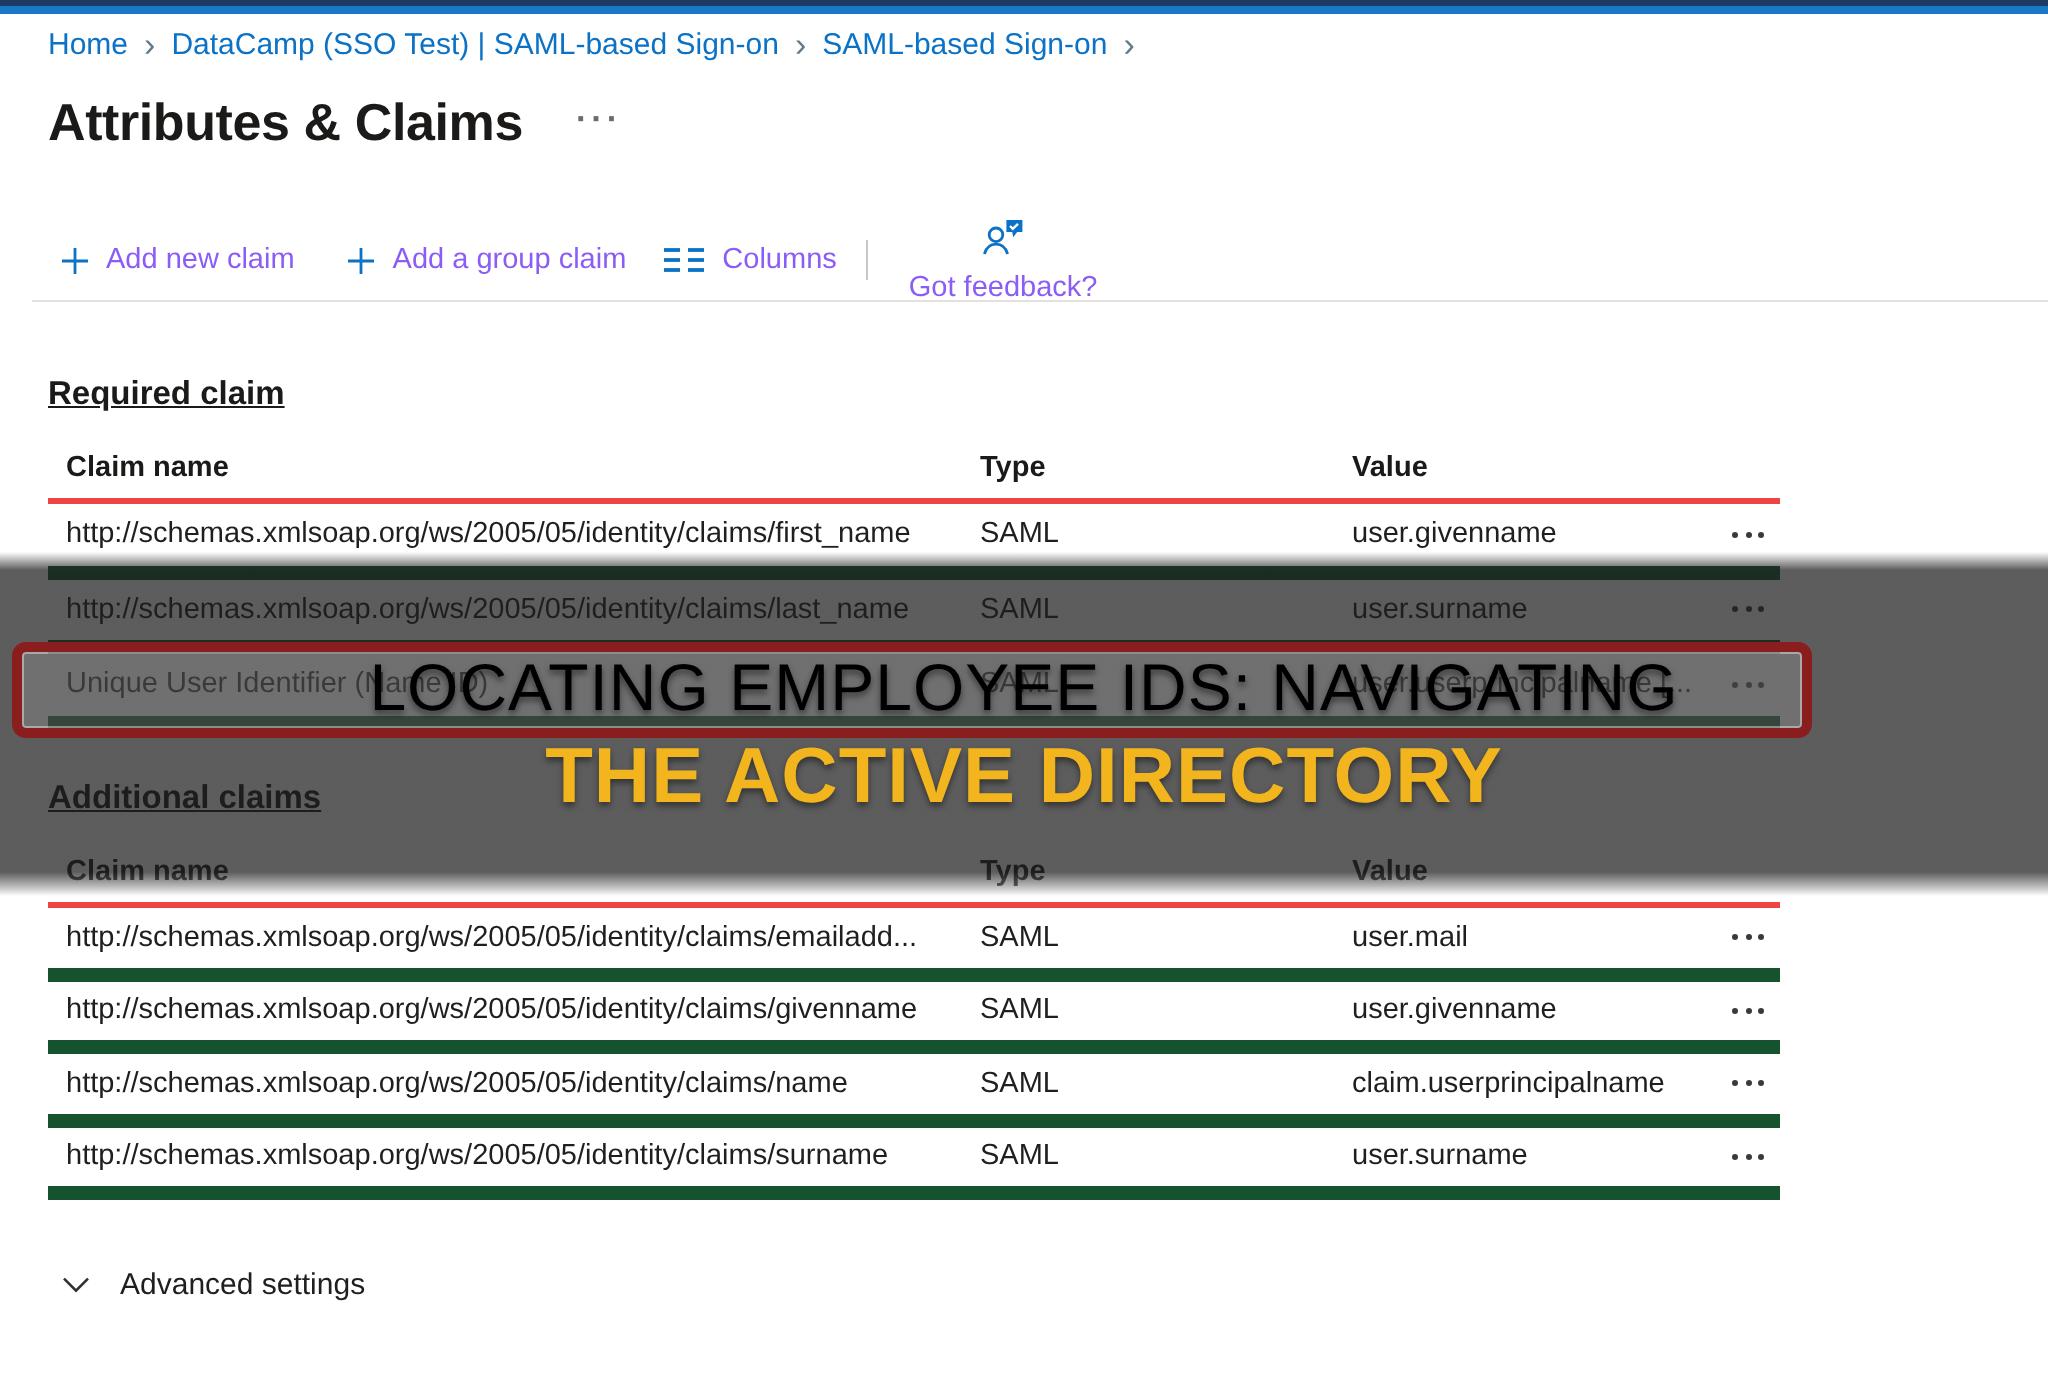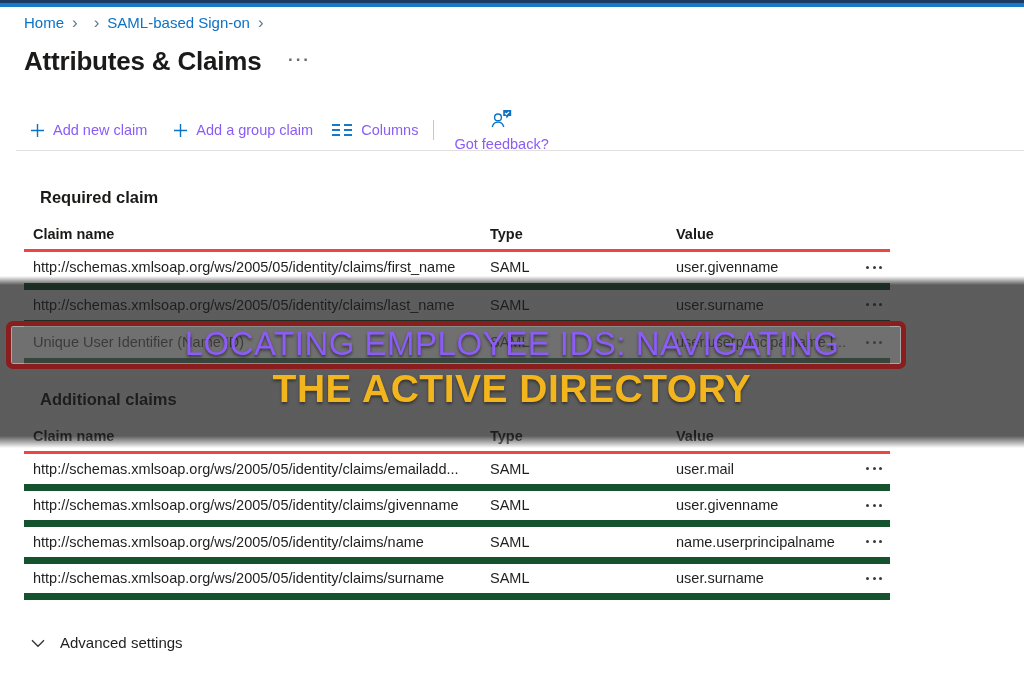--- a/index.html
+++ b/index.html
@@ -18,21 +18,21 @@
   .page-title { position:absolute; top:46px; left:24px; font-size:26px; font-weight:700; color:#1b1a19; letter-spacing:-0.2px; }
   .title-overflow { position:absolute; top:50px; left:288px; color:#6d6a67; font-size:17px; letter-spacing:2px; font-weight:700; cursor:pointer; }
 
   .toolbar { position:absolute; top:114px; left:30px; height:32px; display:flex; align-items:center; font-size:14.5px; color:#8b5cf6; }
   .tbtn { display:flex; align-items:center; gap:8px; cursor:pointer; white-space:nowrap; }
   .tbtn svg { display:block; }
   .tb-sep { width:1px; height:20px; background:#c8c6c4; margin:0 0 0 15px; }
   .m26 { margin-left:26px; } .m19 { margin-left:19px; } .m20 { margin-left:20px;flex-direction:column; }
   .toolbar-rule { position:absolute; top:150px; left:16px; width:1008px; height:1px; background:#e3e1df; }
 
-  .sec-heading { position:absolute; left:40px; font-size:16.5px; font-weight:700; color:#1b1a19; }
+  .sec-heading { position:absolute; left:24px; font-size:16.5px; font-weight:700; color:#1b1a19;text-decoration:underline; }
   .h-required { top:188px; }
   .h-additional { top:390px; }
 
   .claims-table { position:absolute; left:24px; width:866px; }
   .t-required { top:218px; }
   .t-additional { top:420px; }
   .thead, .trow { display:grid; grid-template-columns:466px 186px 182px 32px; align-items:center; }
   .thead { height:34px; border-bottom:3px solid #ef4444; font-size:14.5px; font-weight:700; color:#1b1a19; }
   .trow { height:37.5px; border-bottom:7px solid #14532d; font-size:14.5px; color:#26252 4; }
   .t-additional .trow { height:36.5px; }
@@ -54,39 +54,40 @@
       rgba(125,125,125,0.55) 167px,
       rgba(190,190,190,0) 172px);
   }
   .hl-box {
     position:absolute; left:6px; top:321px; width:900px; height:48px; z-index:11; pointer-events:none;
     border:5px solid #8a1d1d; border-radius:7px; background:rgba(255,255,255,0.12);
     box-shadow:inset 0 0 0 1px rgba(255,255,255,0.40);
   }
   .ov-line1 {
     position:absolute; left:0; top:325px; width:1024px; z-index:12; pointer-events:none;
-    text-align:center; font-size:33px; font-weight:400; letter-spacing:0.5px; color:#8b5cf6;
+    text-align:center; font-size:33px; font-weight:400; letter-spacing:0.5px; color:#000000;
     text-shadow:0 2px 3px rgba(0,0,0,0.5); white-space:nowrap;
   }
   .ov-line2 {
     position:absolute; left:0; top:367px; width:1024px; z-index:12; pointer-events:none;
     text-align:center; font-size:39px; font-weight:700; letter-spacing:0.5px; color:#f2b51d;
     text-shadow:0 2px 3px rgba(0,0,0,0.45); white-space:nowrap;
   }
 </style>
 </head>
 <body>
 
 <div class="stage">
 
   <div class="topbar"></div>
 
   <nav class="breadcrumb">
     <a>Home</a>
     <span class="crumb-sep">›</span>
+    <a>DataCamp (SSO Test) | SAML-based Sign-on</a>
     <span class="crumb-sep">›</span>
     <a>SAML-based Sign-on</a>
     <span class="crumb-sep">›</span>
   </nav>
 
   <h1 class="page-title">Attributes &amp; Claims</h1>
   <span class="title-overflow">···</span>
 
   <div class="toolbar">
     <div class="tbtn">
@@ -201,21 +202,21 @@
       <div class="cell-value">user.givenname</div>
       <div class="cell-menu">
           <i></i>
           <i></i>
           <i></i>
         </div>
     </div>
     <div class="trow">
       <div class="cell-name">http://schemas.xmlsoap.org/ws/2005/05/identity/claims/name</div>
       <div class="cell-type">SAML</div>
-      <div class="cell-value">name.userprincipalname</div>
+      <div class="cell-value">claim.userprincipalname</div>
       <div class="cell-menu">
           <i></i>
           <i></i>
           <i></i>
         </div>
     </div>
     <div class="trow">
       <div class="cell-name">http://schemas.xmlsoap.org/ws/2005/05/identity/claims/surname</div>
       <div class="cell-type">SAML</div>
       <div class="cell-value">user.surname</div>

